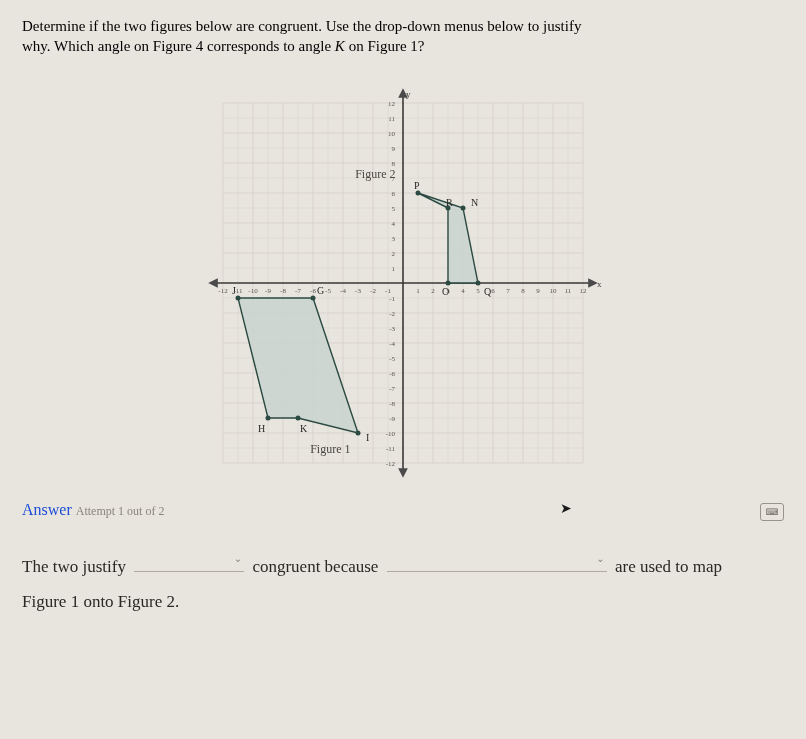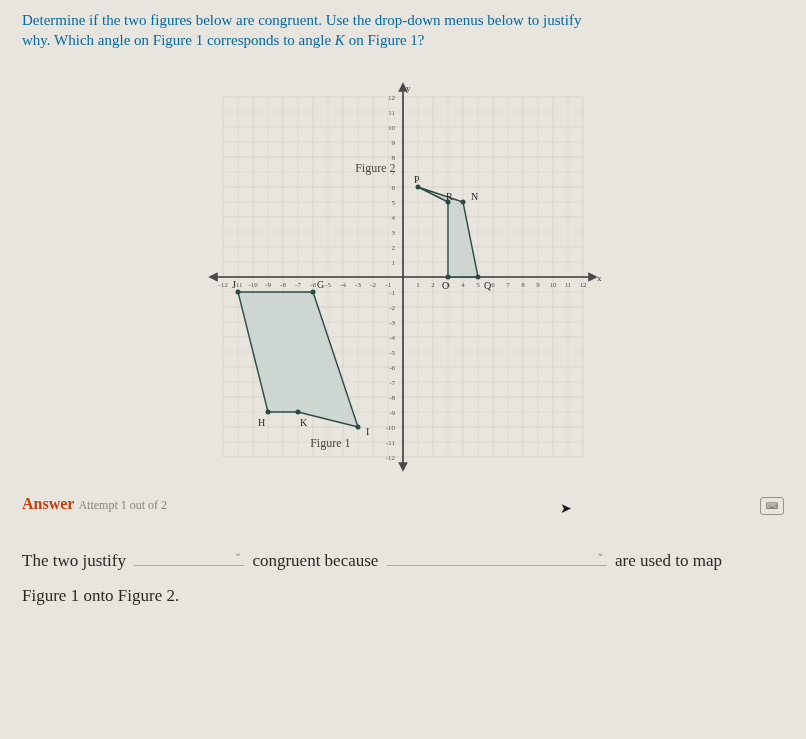--- a/index.html
+++ b/index.html
@@ -5,43 +5,43 @@
   * { box-sizing: border-box; margin: 0; padding: 0; }
   body {
     font-family: Georgia, 'Times New Roman', serif;
     background: #e8e4de;
     width: 806px;
     height: 739px;
     overflow: hidden;
     position: relative;
   }
   .question {
-    padding: 10px 22px 8px 22px;
-    color: #0369a1;
+    padding: 16px 22px 8px 22px;
+    color: #000000;
     font-size: 15px;
     line-height: 1.35;
   }
   .question em { font-style: italic; }
   .graph-wrap {
     width: 440px;
     margin: 18px auto 0 auto;
     position: relative;
   }
   svg.graph { display:block; }
   .answer-section {
     padding: 18px 22px 0 22px;
   }
   .answer-head {
     display:flex;
     align-items:baseline;
     justify-content:space-between;
   }
   .answer-label {
-    font-weight: bold;
-    color: #c2410c;
+    font-weight: normal;
+    color: #1d4ed8;
     font-size: 16px;
   }
   .attempt {
     color:#8a857c;
     font-size: 12px;
     margin-left:0;
   }
   .kb-icon {
     width:24px; height:18px; border:1px solid #99948b; border-radius:3px;
     display:flex; align-items:center; justify-content:center;
@@ -77,21 +77,21 @@
     top: 500px;
     font-size: 14px;
     color:#1a1a1a;
   }
 </style>
 </head>
 <body>
 
 <div class="question">
   <span>Determine if the two figures below are congruent. Use the drop-down menus below to justify</span><br>
-  <span>why. Which angle on Figure 1 corresponds to angle </span><em>K</em><span> on Figure 1?</span>
+  <span>why. Which angle on Figure 4 corresponds to angle </span><em>K</em><span> on Figure 1?</span>
 </div>
 
 <div class="graph-wrap">
   <svg class="graph" viewBox="0 0 440 400" width="440" height="400">
     <defs>
       <marker id="arrX" viewBox="0 0 10 10" refX="5" refY="5" markerWidth="6" markerHeight="6" orient="auto-start-reverse">
         <path d="M0,0 L10,5 L0,10 z" fill="#4a4a4a"></path>
       </marker>
     </defs>
 

